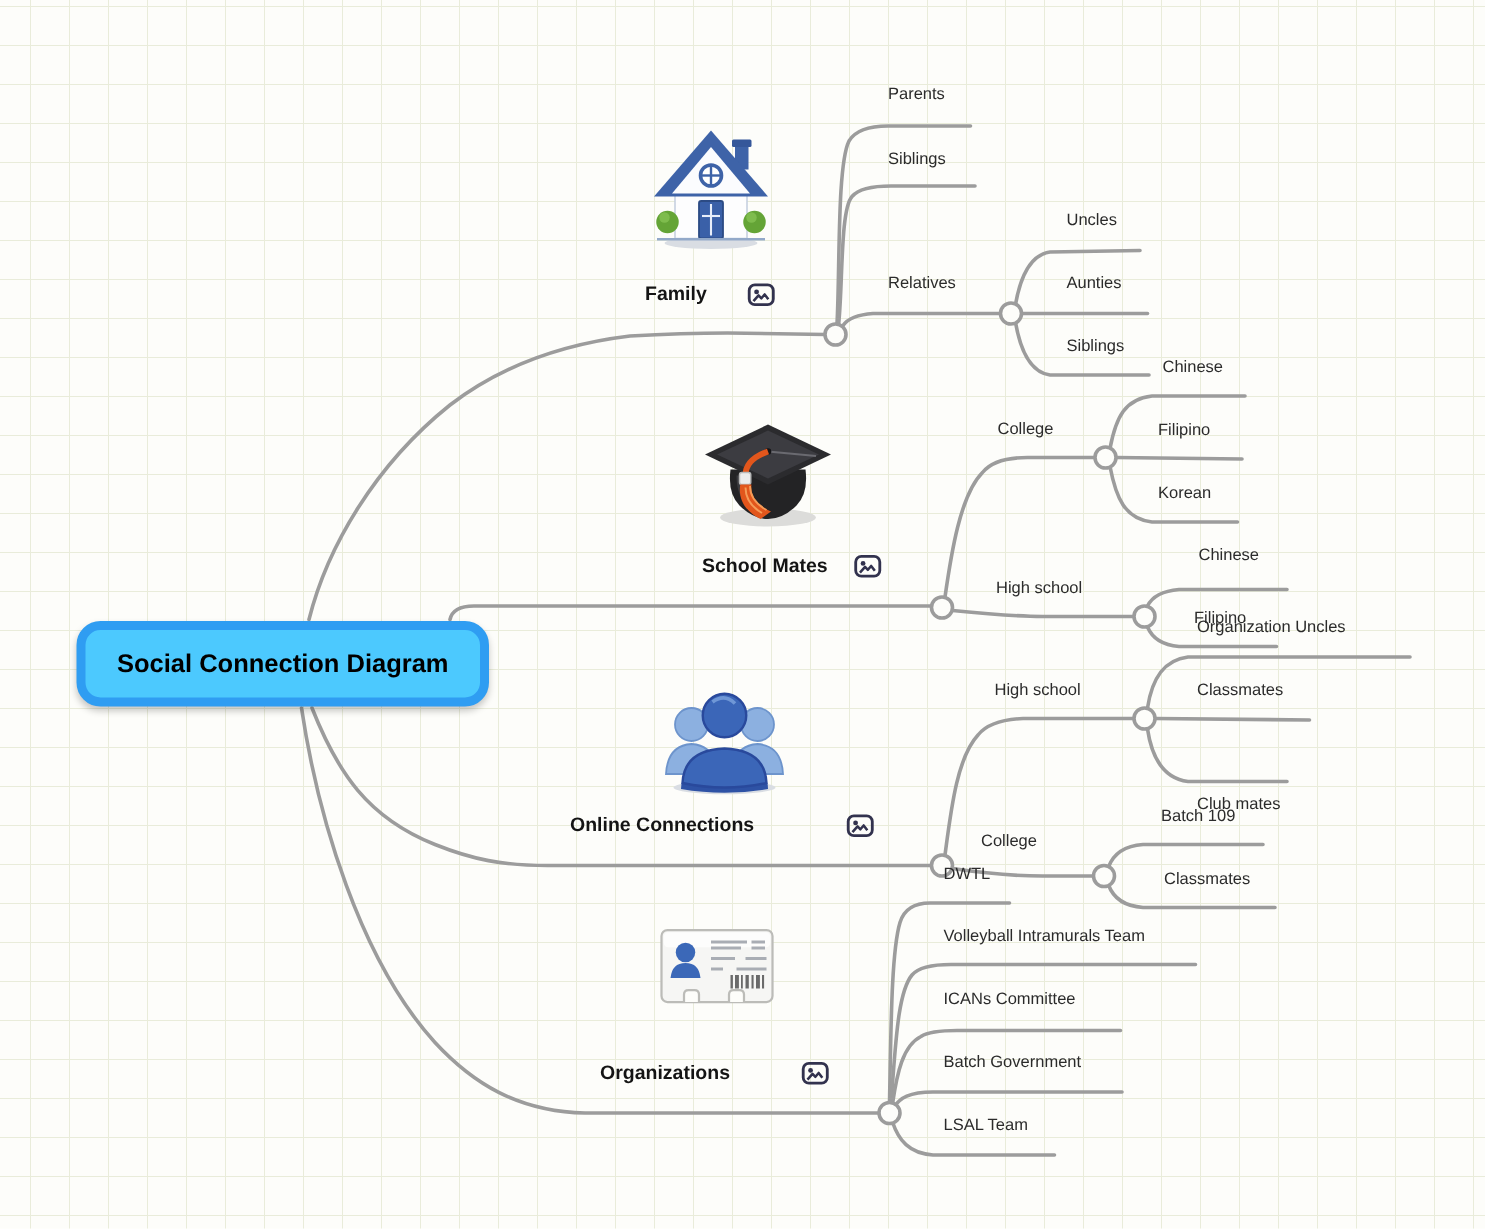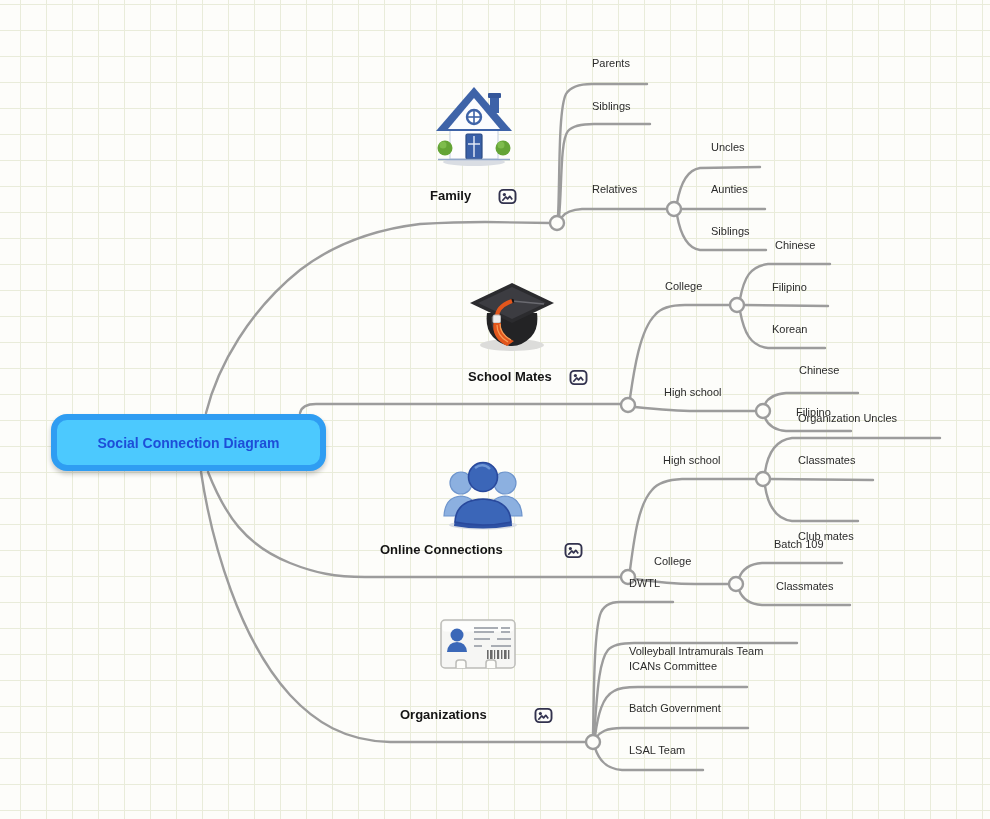--- a/index.html
+++ b/index.html
@@ -14,21 +14,21 @@
     background-position:20px 4px;
   }
   svg.wires{position:absolute;left:0;top:0;}
   .wire{stroke:#9c9c9c;stroke-width:2.4;fill:none;stroke-linecap:round;}
   .hub{fill:#fdfdfa;stroke:#9c9c9c;stroke-width:2.4;}
   .root-node{
     position:absolute;left:51px;top:414px;width:263px;height:45px;
     background:#4cc9fe;border:6px solid #2f9df2;border-radius:16px;
     box-shadow:0 3px 5px rgba(0,0,0,.22);
     display:flex;align-items:center;justify-content:center;
-    font-size:14px;font-weight:700;color:#1d4ed8;white-space:nowrap;
+    font-size:17px;font-weight:700;color:#000000;white-space:nowrap;
   }
   .lbl1{
     position:absolute;font-size:13px;font-weight:700;color:#141414;
     white-space:nowrap;line-height:21px;
   }
   .lbl{
     position:absolute;font-size:11px;font-weight:400;color:#2b2b2b;
     white-space:nowrap;line-height:15px;
   }
   .ico{position:absolute;display:block;}
@@ -203,18 +203,18 @@
     <path d="M 47,52 v -5 q 0,-3 3,-3 h 4 q 3,0 3,3 v 5" fill="#fdfdfa" stroke="#bcbcb8" stroke-width="1.5"></path>
   </svg>
   <div class="lbl1" style="left:400px;top:704px;">Organizations</div>
   <svg class="att" style="left:534px;top:707px;" viewBox="0 0 20 18">
     <rect x="1.5" y="2" width="17" height="14" rx="4" fill="none" stroke="#32324e" stroke-width="2"></rect>
     <circle cx="6.7" cy="7" r="1.7" fill="#32324e"></circle>
     <path d="M4.5 13.5 l3.6-4 2 2 2.3-2.7 2.6 3.4" fill="none" stroke="#32324e" stroke-width="1.8" stroke-linejoin="round"></path>
   </svg>
 
   <div class="lbl" style="left:629px;top:576px;">DWTL</div>
-  <div class="lbl" style="left:629px;top:617px;margin-top:27px;">Volleyball Intramurals Team</div>
+  <div class="lbl" style="left:629px;top:617px;">Volleyball Intramurals Team</div>
   <div class="lbl" style="left:629px;top:659px;">ICANs Committee</div>
   <div class="lbl" style="left:629px;top:701px;">Batch Government</div>
   <div class="lbl" style="left:629px;top:743px;">LSAL Team</div>
 
 </div>
 
 </body></html>

